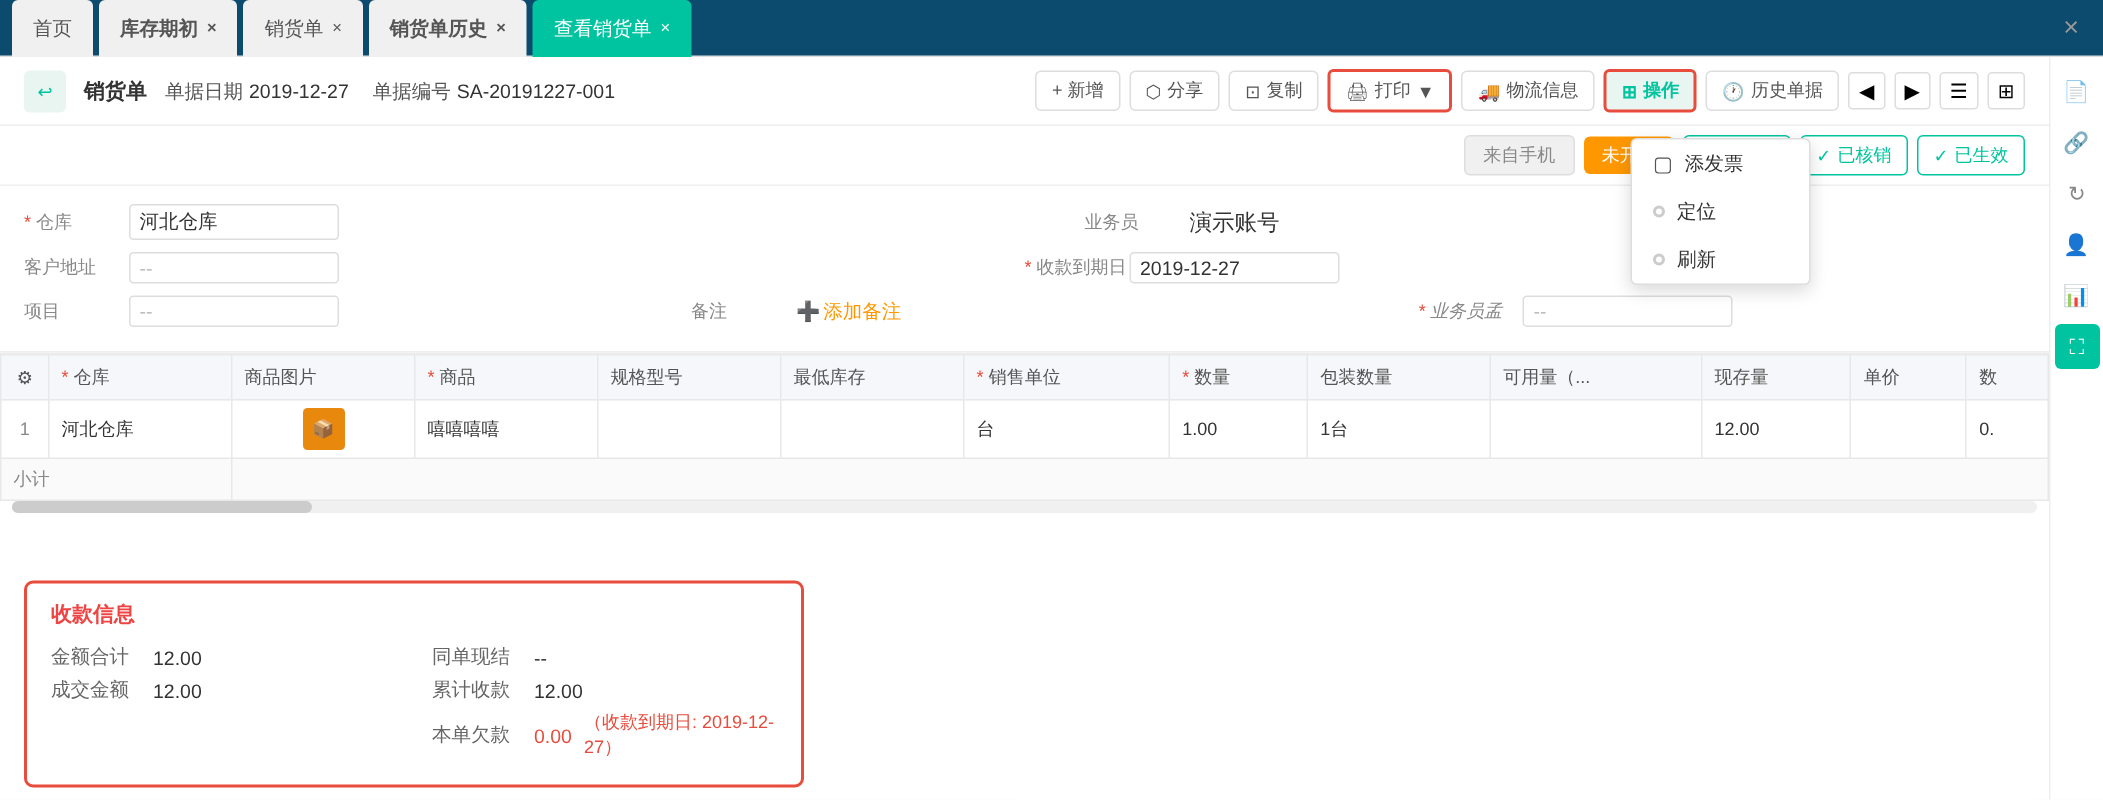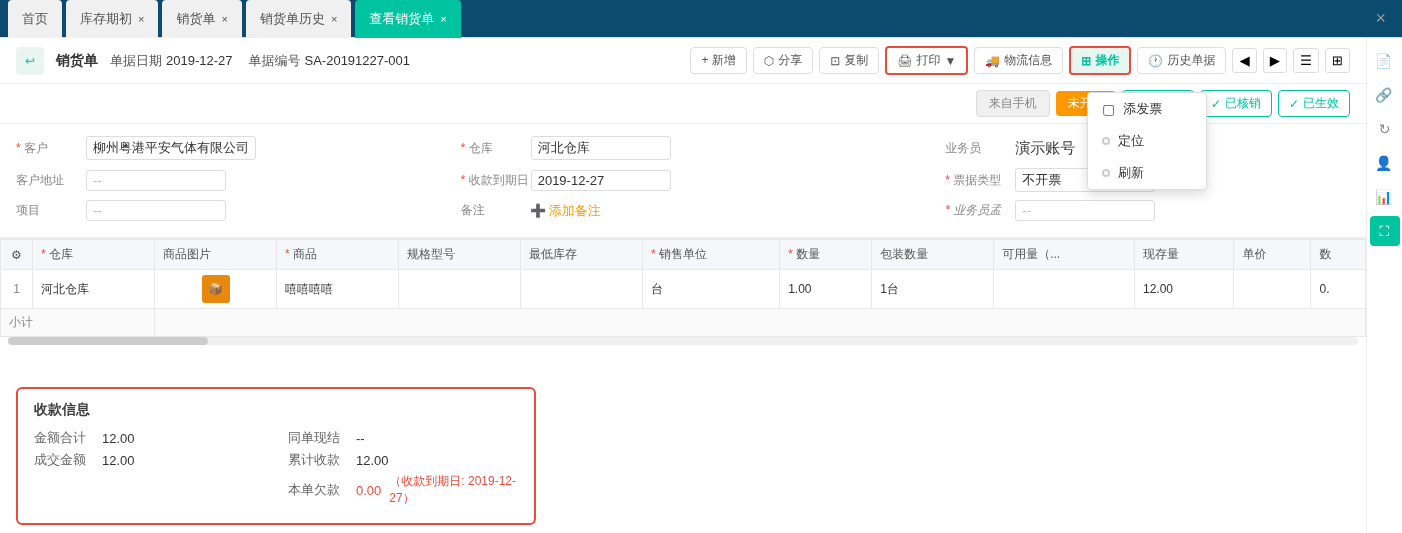--- a/index.html
+++ b/index.html
@@ -140,21 +140,21 @@
 
     
     .payment-section {
       border: 2px solid #e74c3c;
       border-radius: 6px;
       margin: 8px 16px;
       padding: 12px 16px;
       background: #fff;
       max-width: 520px;
     }
-    .payment-title { font-size: 14px; font-weight: bold; color: #404040; margin-bottom: 10px; }
+    .payment-title { font-size: 14px; font-weight: bold; color: #ef4444; margin-bottom: 10px; }
     .payment-grid { display: grid; grid-template-columns: 1fr 1fr; gap: 4px 24px; }
     .payment-row { display: flex; align-items: center; gap: 8px; font-size: 13px; margin-bottom: 4px; }
     .payment-label { color: #666; min-width: 60px; }
     .payment-amount { color: #333; font-weight: 500; }
     .payment-amount.red { color: #e74c3c; }
 
     
     .right-sidebar {
       position: absolute;
       right: 0;
@@ -231,29 +231,29 @@
   </style>
 </head>
 <body>
 
 <div style="position: relative; width: 1402px; height: 533px; overflow: hidden; background: #fff;">
 
   <div class="tab-bar">
     <div class="tab-item">
       <span>首页</span>
     </div>
-    <div class="tab-item" style="margin-left:4px;">
+    <div class="tab-item" style="margin-left:4px;font-weight:bold;">
       <span>库存期初</span>
       <span class="tab-close">×</span>
     </div>
     <div class="tab-item" style="margin-left:4px;">
       <span>销货单</span>
       <span class="tab-close">×</span>
     </div>
-    <div class="tab-item" style="margin-left:4px;">
+    <div class="tab-item" style="margin-left:4px;font-weight:bold;">
       <span>销货单历史</span>
       <span class="tab-close">×</span>
     </div>
     <div class="tab-item active" style="margin-left:4px; background:#00c4a0; color:#fff;align-items:center;">
       <span>查看销货单</span>
       <span class="tab-close">×</span>
     </div>
     <span class="tab-bar-close">×</span>
   </div>
 
@@ -323,44 +323,36 @@
       </button>
       <button class="action-btn" style="border-color:#00c4a0; color:#00c4a0;">
         <span>✓</span>
         <span>已生效</span>
       </button>
     </div>
 
     <div class="form-area">
       <div class="form-row">
         <div class="form-field">
-          <span class="form-label required">客户</span>
-          <span class="form-value">柳州粤港平安气体有限公司</span>
-        </div>
-        <div class="form-field">
           <span class="form-label required">仓库</span>
           <span class="form-value">河北仓库</span>
         </div>
         <div class="form-field">
           <span class="form-label" style="margin-left:40px;">业务员</span>
           <span class="staff-value">演示账号</span>
         </div>
       </div>
       <div class="form-row">
         <div class="form-field">
           <span class="form-label">客户地址</span>
           <span class="form-value empty">--</span>
         </div>
         <div class="form-field">
           <span class="form-label required">收款到期日</span>
           <span class="form-value">2019-12-27</span>
-        </div>
-        <div class="form-field">
-          <span class="form-label required" style="margin-left:40px;">票据类型</span>
-          <span class="form-value">不开票</span>
         </div>
       </div>
       <div class="form-row">
         <div class="form-field">
           <span class="form-label">项目</span>
           <span class="form-value empty">--</span>
         </div>
         <div class="form-field">
           <span class="form-label">备注</span>
           <button style="background:none; border:none; color:#ff9800; cursor:pointer; font-size:13px; display:flex; align-items:center; gap:2px;">

